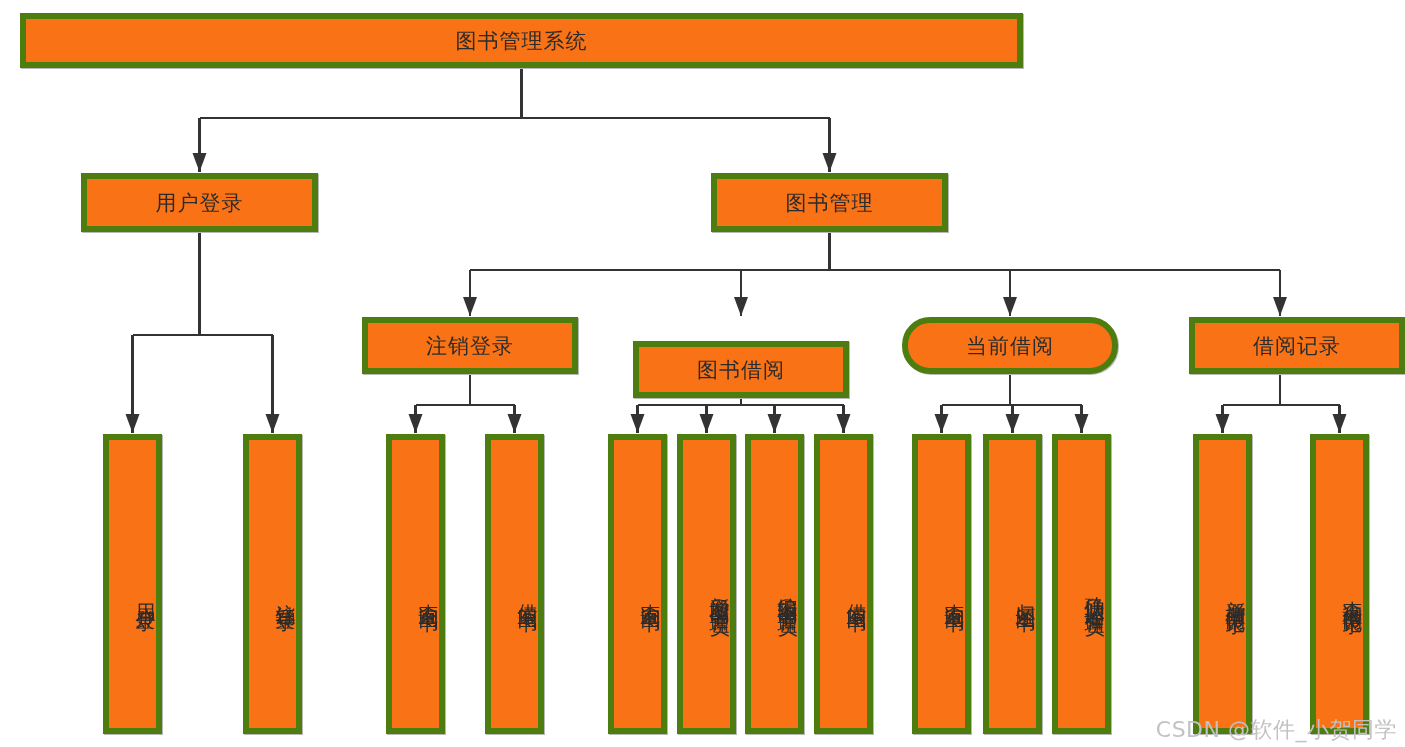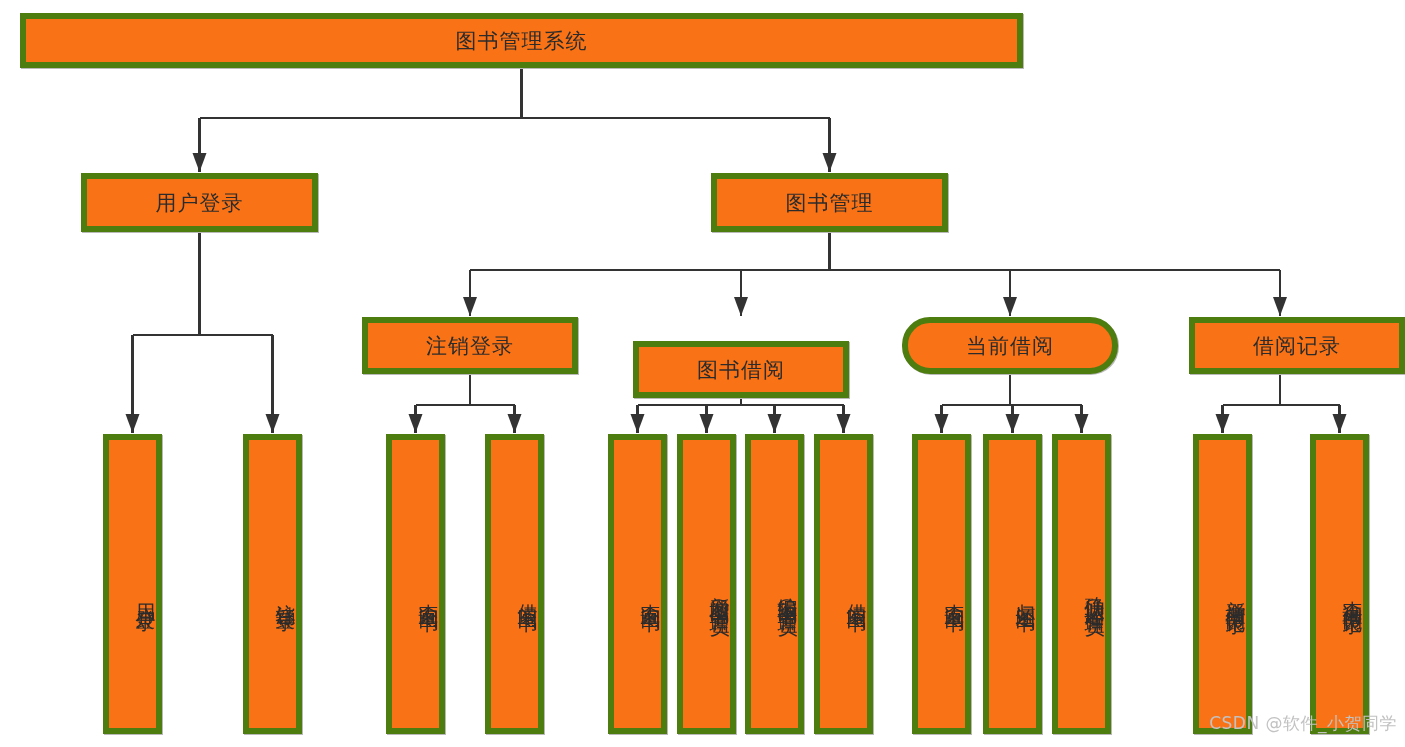--- a/index.html
+++ b/index.html
@@ -27,22 +27,22 @@
     text-orientation:upright;
     font-size:20px;
     letter-spacing:3px;
     align-items:flex-start;
     justify-content:center;
     padding-top:10px;
     white-space:normal;
     line-height:1.0;
   }
   #watermark{
-    position:absolute;right:8px;bottom:12px;
-    font-size:17px;color:#c2c2c2;
+    position:absolute;right:8px;bottom:2px;
+    font-size:22px;color:#c2c2c2;
     white-space:nowrap;pointer-events:none;
     letter-spacing:0.5px;
   }
 </style>
 </head>
 <body>
 
 <div id="diagram">
   <svg id="connectors" width="1405" height="747" style="position:absolute;left:0;top:0;">
       <line x1="521.5" y1="68" x2="521.5" y2="118" stroke="#333333" stroke-width="2.4" shape-rendering="crispEdges"></line>

